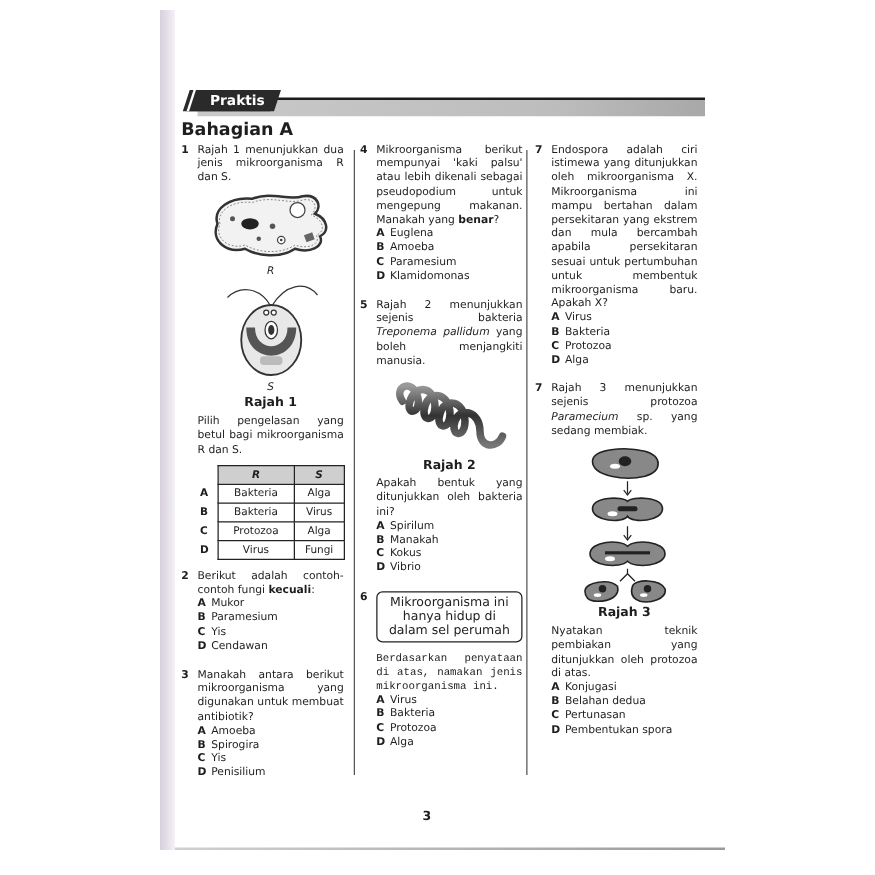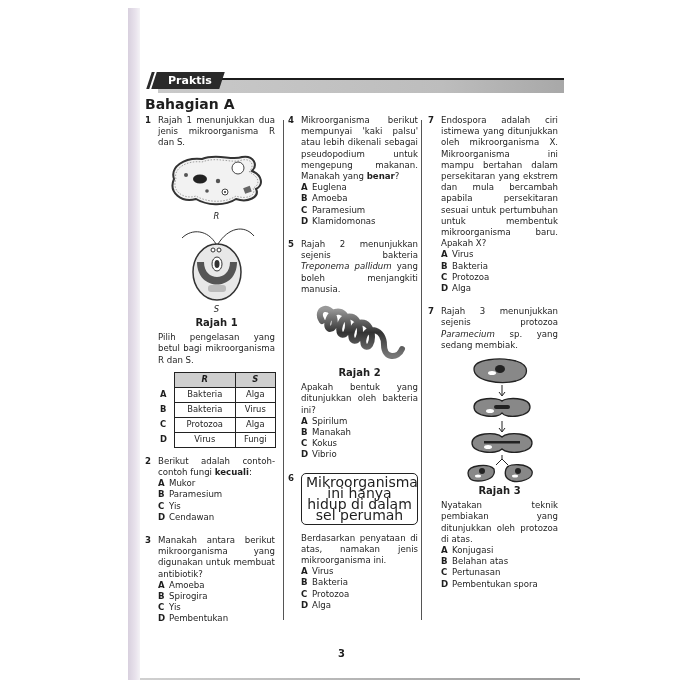--- a/index.html
+++ b/index.html
@@ -20,21 +20,21 @@
   .q .num{position:absolute;left:0;top:0;font-weight:bold;}
   .q .stem{text-align:justify;}
   .opt{display:flex;}
   .opt .l{width:11px;font-weight:bold;flex:none;}
   .cap{text-align:center;font-weight:bold;font-size:10px;margin:2px 0 4px;}
   .sub{text-align:center;font-style:italic;font-size:8.4px;}
   table.rs{border-collapse:collapse;margin:6px 0 6px 0;width:118px;font-size:8.4px;}
   table.rs td,table.rs th{border:1px solid #222;text-align:center;padding:1px 2px;height:12px;}
   table.rs th{background:#cfcfcf;font-style:italic;}
   table.rs td.lab{border:none;font-weight:bold;text-align:left;width:10px;padding-right:4px;}
-  .box{border:1px solid #222;border-radius:5px;text-align:center;padding:3px 4px;margin:0 0 8px 0;font-size:14px;line-height:11px;}
+  .box{border:1px solid #222;border-radius:5px;text-align:center;padding:3px 4px;margin:0 0 8px 0;font-size:10px;line-height:11px;}
   .pageno{position:absolute;left:338px;top:648px;font-weight:bold;font-size:10px;}
   .bottomline{position:absolute;left:140px;top:678px;width:440px;height:2px;background:linear-gradient(90deg,#d0d0d0,#9a9a9a);}
   .fig{display:block;margin:0 auto;}
 </style>
 </head>
 <body>
 
 <div class="edge"></div>
 <div class="page"></div>
 
@@ -141,21 +141,21 @@
     <div class="opt">
         <span class="l">B</span>
         <span>Spirogira</span>
       </div>
     <div class="opt">
         <span class="l">C</span>
         <span>Yis</span>
       </div>
     <div class="opt">
         <span class="l">D</span>
-        <span>Pembentukan</span>
+        <span>Penisilium</span>
       </div>
   </div>
 </div>
 
 <div class="col c2">
   <div class="q">
     <span class="num">4</span>
     <div class="stem"><span>Mikroorganisma berikut mempunyai 'kaki palsu' atau lebih dikenali sebagai pseudopodium untuk mengepung makanan. Manakah yang </span><b>benar</b><span>?</span></div>
     <div class="opt">
         <span class="l">A</span>
@@ -204,21 +204,21 @@
       </div>
     <div class="opt">
         <span class="l">D</span>
         <span>Vibrio</span>
       </div>
   </div>
 
   <div class="q" style="margin-top:12px;">
     <span class="num">6</span>
     <div class="box">Mikroorganisma ini hanya hidup di dalam sel perumah</div>
-    <div class="stem" style="margin-left:-13px;padding-left:13px;">Berdasarkan penyataan di atas, namakan jenis mikroorganisma ini.</div>
+    <div class="stem" style="margin-left:-13px;padding-left:13px;font-family:Liberation Mono, monospace;">Berdasarkan penyataan di atas, namakan jenis mikroorganisma ini.</div>
     <div class="opt">
         <span class="l">A</span>
         <span>Virus</span>
       </div>
     <div class="opt">
         <span class="l">B</span>
         <span>Bakteria</span>
       </div>
     <div class="opt">
         <span class="l">C</span>
@@ -287,21 +287,21 @@
       </g>
     </svg>
     <div class="cap">Rajah 3</div>
     <div class="stem">Nyatakan teknik pembiakan yang ditunjukkan oleh protozoa di atas.</div>
     <div class="opt">
         <span class="l">A</span>
         <span>Konjugasi</span>
       </div>
     <div class="opt">
         <span class="l">B</span>
-        <span>Belahan atas</span>
+        <span>Belahan dedua</span>
       </div>
     <div class="opt">
         <span class="l">C</span>
         <span>Pertunasan</span>
       </div>
     <div class="opt">
         <span class="l">D</span>
         <span>Pembentukan spora</span>
       </div>
   </div>

